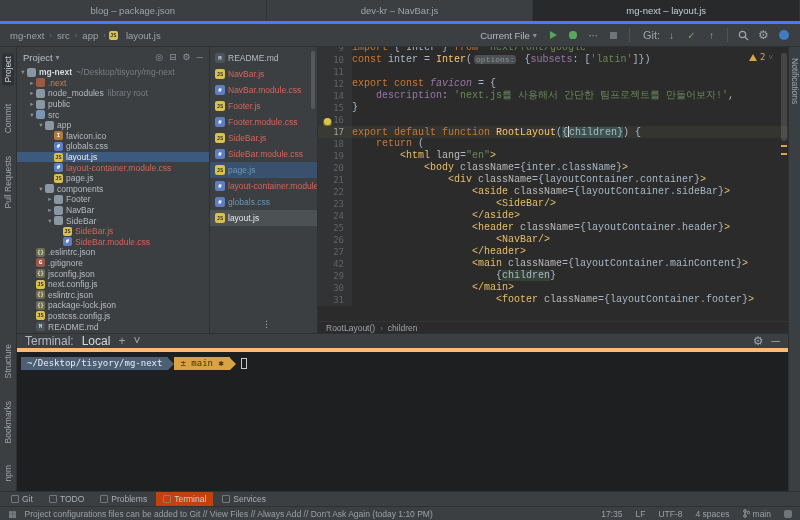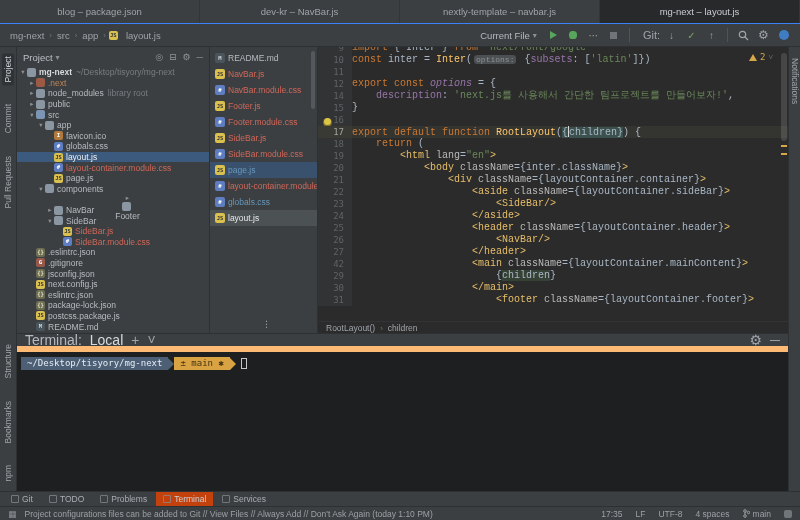--- a/index.html
+++ b/index.html
@@ -1,21 +1,21 @@
 <!DOCTYPE html>
 <html><head>
 <meta charset="utf-8">
 <style>
   *{margin:0;padding:0;box-sizing:border-box;}
   body{background:#222;font-family:"Liberation Sans","DejaVu Sans",sans-serif;}
   #app{position:relative;width:800px;height:520px;background:#3c3f41;overflow:hidden;color:#a9aeb4;}
   .abs{position:absolute;}
 
   
-  #tabs-row{left:0;top:0;width:800px;height:24px;display:flex;background:#3c3f41;border-bottom:1px solid #3b82f6;}
+  #tabs-row{left:0;top:0;width:800px;height:24px;display:flex;background:#3c3f41;border-bottom:3px solid #3b82f6;}
   .wtab{flex:1;display:flex;align-items:center;justify-content:center;font-size:9.5px;color:#9ea4aa;border-right:1px solid #333638;cursor:default;white-space:nowrap;overflow:hidden;}
   .wtab.active{background:#27292a;color:#c9ced4;}
 
   
   #nav-row{left:0;top:24px;width:800px;height:23px;display:flex;align-items:center;padding:0 8px;background:#3c3f41;border-bottom:1px solid #2e3133;gap:3px;}
   .crumb{font-size:9.5px;color:#9ea4aa;padding:0 2px;}
   .crumb-sep{color:#6f7578;font-size:8px;}
   .nav-spacer{flex:1;}
   .tbi{width:17px;height:17px;display:flex;align-items:center;justify-content:center;color:#9ea4aa;font-size:10px;}
   .runcfg{display:flex;align-items:center;gap:3px;font-size:9.5px;color:#b5bac0;padding:1px 5px;}
@@ -98,21 +98,21 @@
   .esb{position:absolute;right:0;top:0;width:8px;height:100%;}
   .esb-thumb{position:absolute;right:1px;top:6px;width:6px;height:88px;background:rgba(255,255,255,.13);border-radius:3px;}
   .emark{position:absolute;right:1px;width:6px;height:2px;background:#d6a74c;}
 
   
   #editor-crumbs{left:318px;top:321px;width:470px;height:13px;background:#2b2b2b;border-top:1px solid #313335;display:flex;align-items:center;gap:5px;padding:0 8px;font-size:8.5px;color:#9ea4aa;}
   .ecrumb{cursor:default;}
 
   
   #terminal{left:17px;top:333px;width:771px;height:158px;background:#3c3f41;border-top:1px solid #2e3133;}
-  .term-head{height:18px;display:flex;align-items:center;gap:8px;padding:0 8px;font-size:14px;color:#b4bac0;border-bottom:6px solid #fdba74;}
+  .term-head{height:18px;display:flex;align-items:center;gap:8px;padding:0 8px;font-size:12px;color:#b4bac0;border-bottom:4px solid #fdba74;}
   .term-tab{color:#d6dade;}
   .th-ico{color:#9ea4aa;cursor:default;}
   .th-right{margin-left:auto;display:flex;gap:8px;}
   .term-body{position:relative;width:100%;height:139px;background:#1d1f20;}
   .prompt{position:absolute;left:4px;top:5px;height:13px;display:flex;align-items:center;font-family:"DejaVu Sans Mono",monospace;font-size:9px;line-height:13px;}
   .pseg{height:13px;padding:0 6px;display:flex;align-items:center;white-space:pre;}
   .parrow{width:0;height:0;border-top:6.5px solid transparent;border-bottom:6.5px solid transparent;border-left:6px solid transparent;}
   .tcursor{width:6px;height:11px;border:1px solid #c8c8c8;margin-left:5px;}
 
   
@@ -130,21 +130,20 @@
   .sb-tag{width:8px;height:8px;border-radius:2px;background:#6f7578;}
 </style>
 </head>
 <body>
 
 <div id="app">
 
   <div id="tabs-row" class="abs">
       <div class="wtab">blog – package.json</div>
       <div class="wtab">dev-kr – NavBar.js</div>
-      <div class="wtab">nextly-template – navbar.js</div>
       <div class="wtab active">mg-next – layout.js</div>
     </div>
 
   <div id="nav-row" class="abs">
     <span id="breadcrumbs" style="display:flex;align-items:center;gap:3px;">
         <span class="crumb">mg-next</span>
         <span class="crumb-sep">›</span>
         <span class="crumb">src</span>
         <span class="crumb-sep">›</span>
         <span class="crumb">app</span>
@@ -269,21 +268,21 @@
         <div class="trow" style="padding-left: 29px;">
           <span class="chev"></span>
           <span class="ic ic-js">JS</span>
           <span class="tname">page.js</span>
         </div>
         <div class="trow" style="padding-left: 20px;">
           <span class="chev">▾</span>
           <span class="ic ic-folder"></span>
           <span class="tname">components</span>
         </div>
-        <div class="trow" style="padding-left: 29px; flex-direction: column;">
+        <div class="trow" style="padding-left: 29px;">
           <span class="chev">▸</span>
           <span class="ic ic-folder"></span>
           <span class="tname">Footer</span>
         </div>
         <div class="trow" style="padding-left: 29px;">
           <span class="chev">▸</span>
           <span class="ic ic-folder"></span>
           <span class="tname">NavBar</span>
         </div>
         <div class="trow" style="padding-left: 29px;">
@@ -327,21 +326,21 @@
           <span class="tname">eslintrc.json</span>
         </div>
         <div class="trow" style="padding-left: 11px;">
           <span class="chev"></span>
           <span class="ic ic-json">{}</span>
           <span class="tname">package-lock.json</span>
         </div>
         <div class="trow" style="padding-left: 11px;">
           <span class="chev"></span>
           <span class="ic ic-js">JS</span>
-          <span class="tname">postcss.package.js</span>
+          <span class="tname">postcss.config.js</span>
         </div>
         <div class="trow" style="padding-left: 11px;">
           <span class="chev"></span>
           <span class="ic ic-md">M</span>
           <span class="tname">README.md</span>
         </div>
       </div>
   </div>
 
   <div id="file-list-panel" class="abs">
@@ -404,21 +403,21 @@
         <div class="eline">
           <span class="gut">10</span>
           <span class="src"><span class="kw">const </span><span class="def">inter = </span><span class="fn">Inter</span><span class="def">(</span><span class="inlay">options:</span><span class="def"> {</span><span class="prop">subsets</span><span class="def">: [</span><span class="str">'latin'</span><span class="def">]})</span></span>
         </div>
         <div class="eline">
           <span class="gut">11</span>
           <span class="src"></span>
         </div>
         <div class="eline">
           <span class="gut">12</span>
-          <span class="src"><span class="kw">export const </span><span class="glob">options</span><span class="def"> = {</span></span>
+          <span class="src"><span class="kw">export const </span><span class="glob">favicon</span><span class="def"> = {</span></span>
         </div>
         <div class="eline">
           <span class="gut">14</span>
           <span class="src"><span class="def">    </span><span class="prop">description</span><span class="def">: </span><span class="str">'next.js를 사용해서 간단한 팀프로젝트를 만들어보자!'</span><span class="def">,</span></span>
         </div>
         <div class="eline">
           <span class="gut">15</span>
           <span class="src"><span class="def">}</span></span>
         </div>
         <div class="eline">

